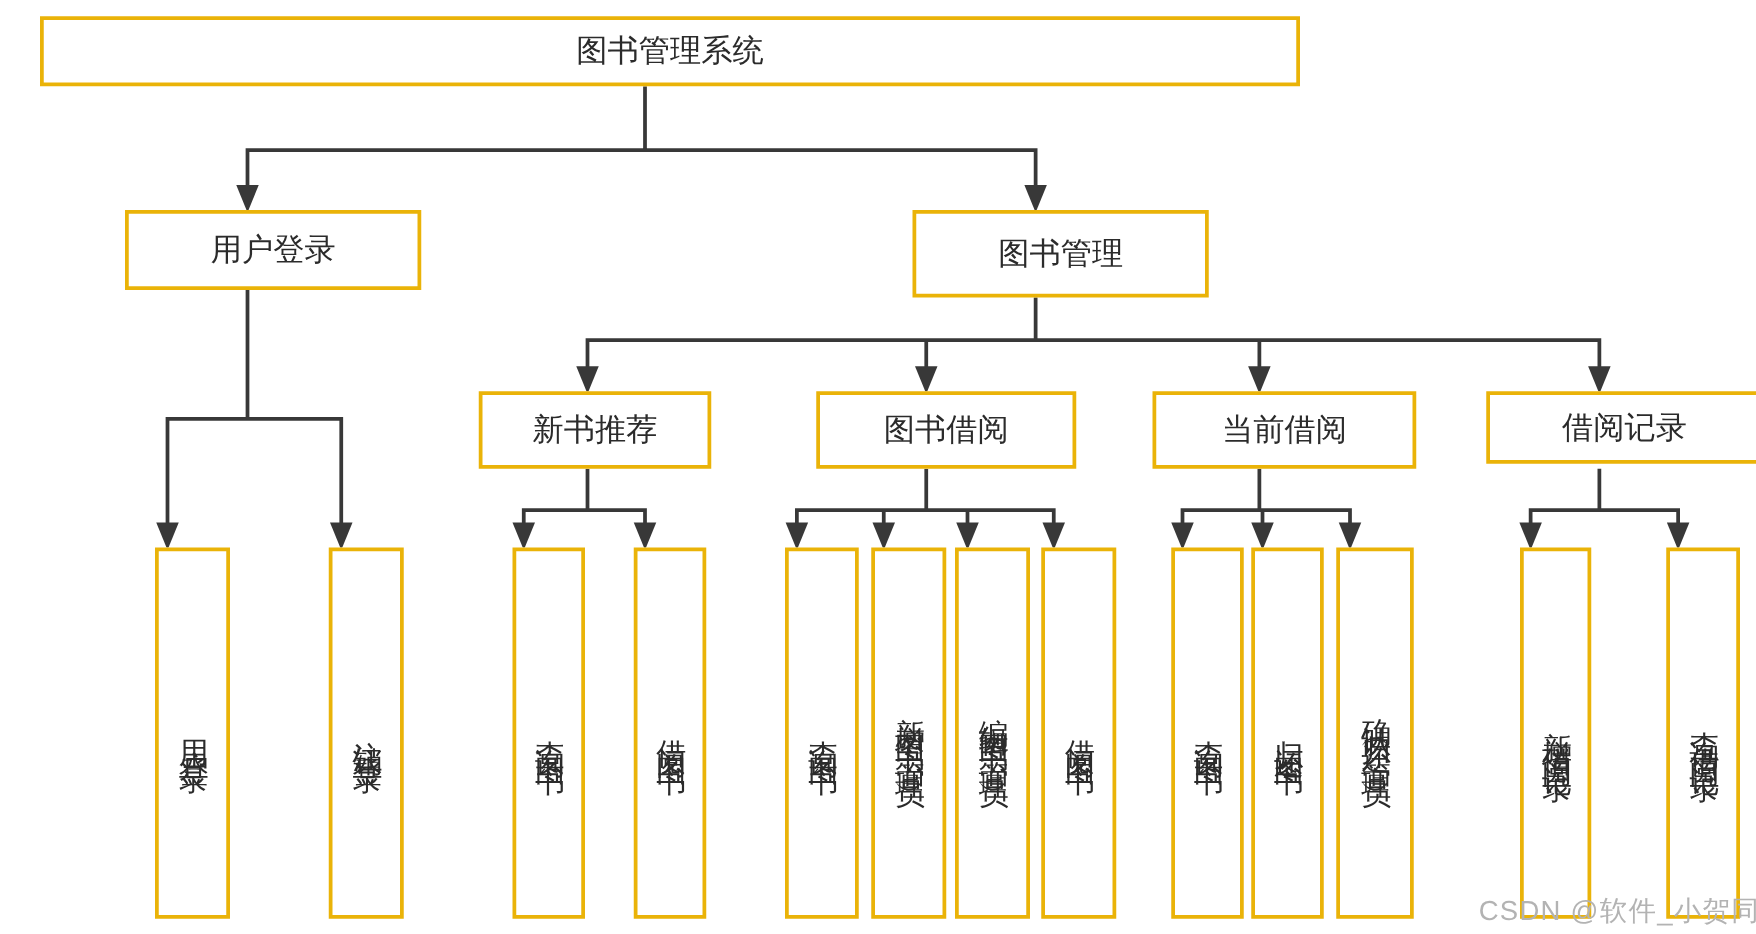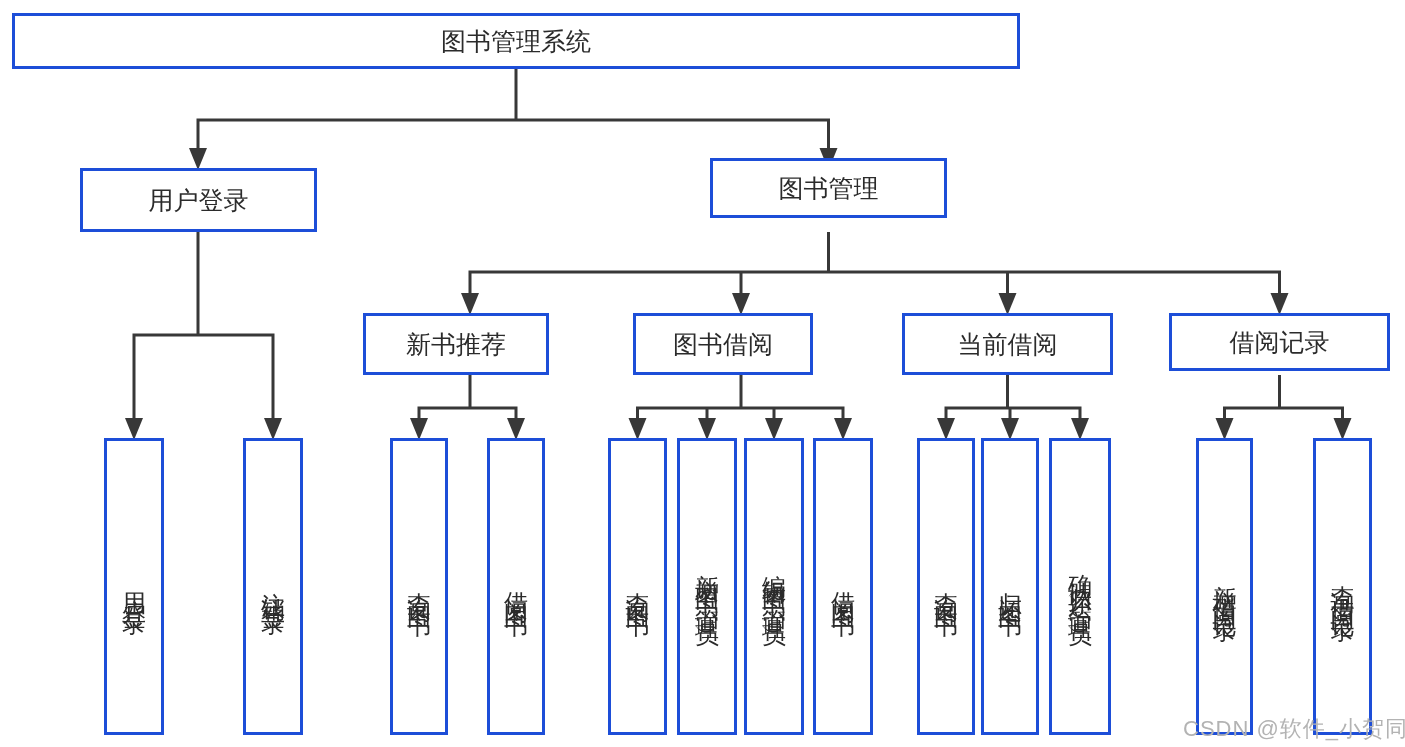--- a/index.html
+++ b/index.html
@@ -13,42 +13,43 @@
   }
   .lines {
     position: absolute;
     left: 0; top: 0;
     width: 1405px; height: 747px;
   }
   .node {
     position: absolute;
     box-sizing: border-box;
     background: #ffffff;
-    border: 3px solid #1d4ed8;
+    border: 3px solid #eab308;
     color: #2b2b2b;
     display: flex;
     align-items: center;
     justify-content: center;
     font-size: 25px;
     line-height: 1;
     white-space: nowrap;
+    margin-left: 20px;
   }
   .vnode {
     writing-mode: vertical-rl;
     text-orientation: mixed;
     font-size: 24px;
     letter-spacing: 7px;
     white-space: normal;
   }
   
   .n-root  { left: 12px;   top: 13px;  width: 1008px; height: 56px; }
   .n-b1    { left: 80px;   top: 168px; width: 237px;  height: 64px; }
-  .n-b2    { left: 710px;  top: 158px; width: 237px;  height: 60px; }
+  .n-b2    { left: 710px;  top: 168px; width: 237px;  height: 70px; }
   .n-s1    { left: 363px;  top: 313px; width: 186px;  height: 62px; }
-  .n-s2    { left: 633px;  top: 313px; width: 180px;  height: 62px; }
+  .n-s2    { left: 633px;  top: 313px; width: 208px;  height: 62px; }
   .n-s3    { left: 902px;  top: 313px; width: 211px;  height: 62px; }
   .n-s4    { left: 1169px; top: 313px; width: 221px;  height: 58px; }
   .leaf    { top: 438px; height: 297px; }
   .n-a1 { left: 104px;  width: 60px; }
   .n-a2 { left: 243px;  width: 60px; }
   .n-b1c { left: 390px; width: 58px; }
   .n-b2c { left: 487px; width: 58px; }
   .n-c1 { left: 608px;  width: 59px; }
   .n-c2 { left: 677px;  width: 60px; }
   .n-c3 { left: 744px;  width: 60px; }

